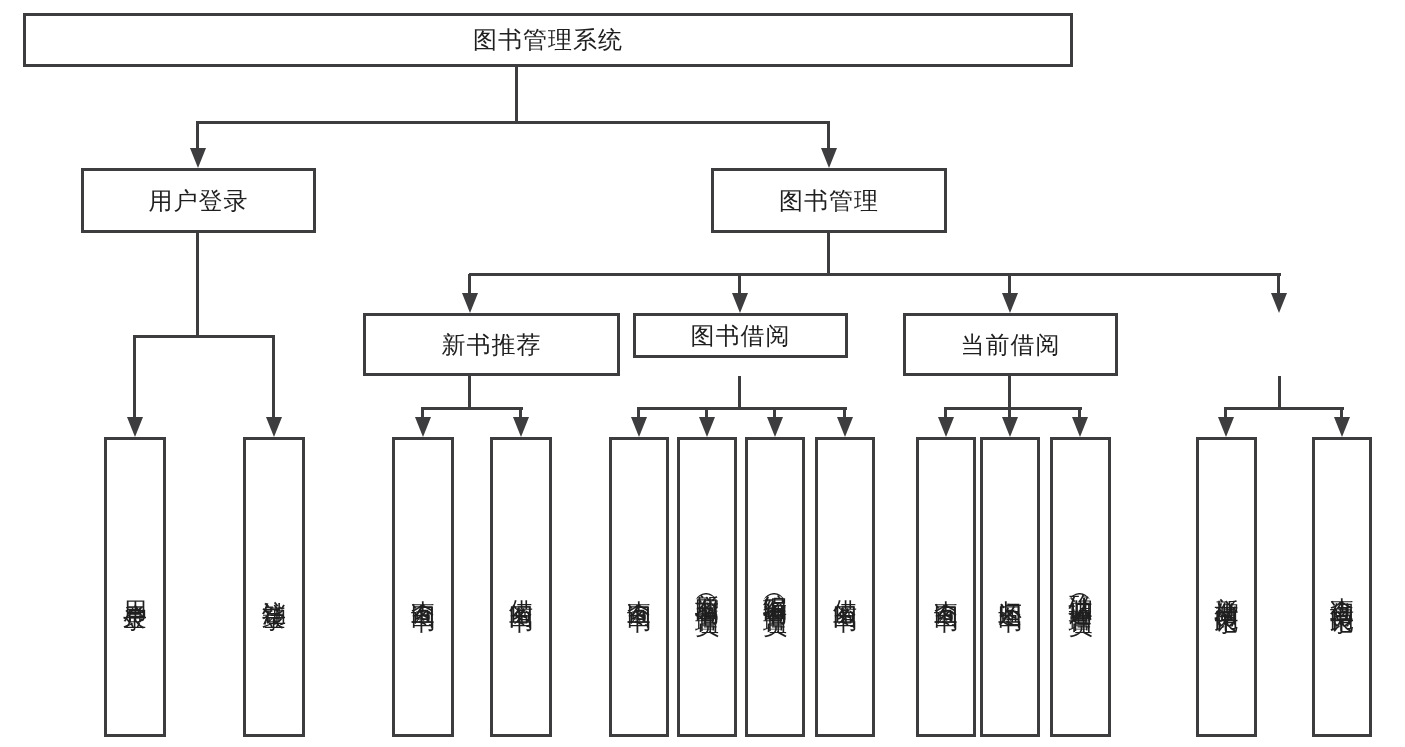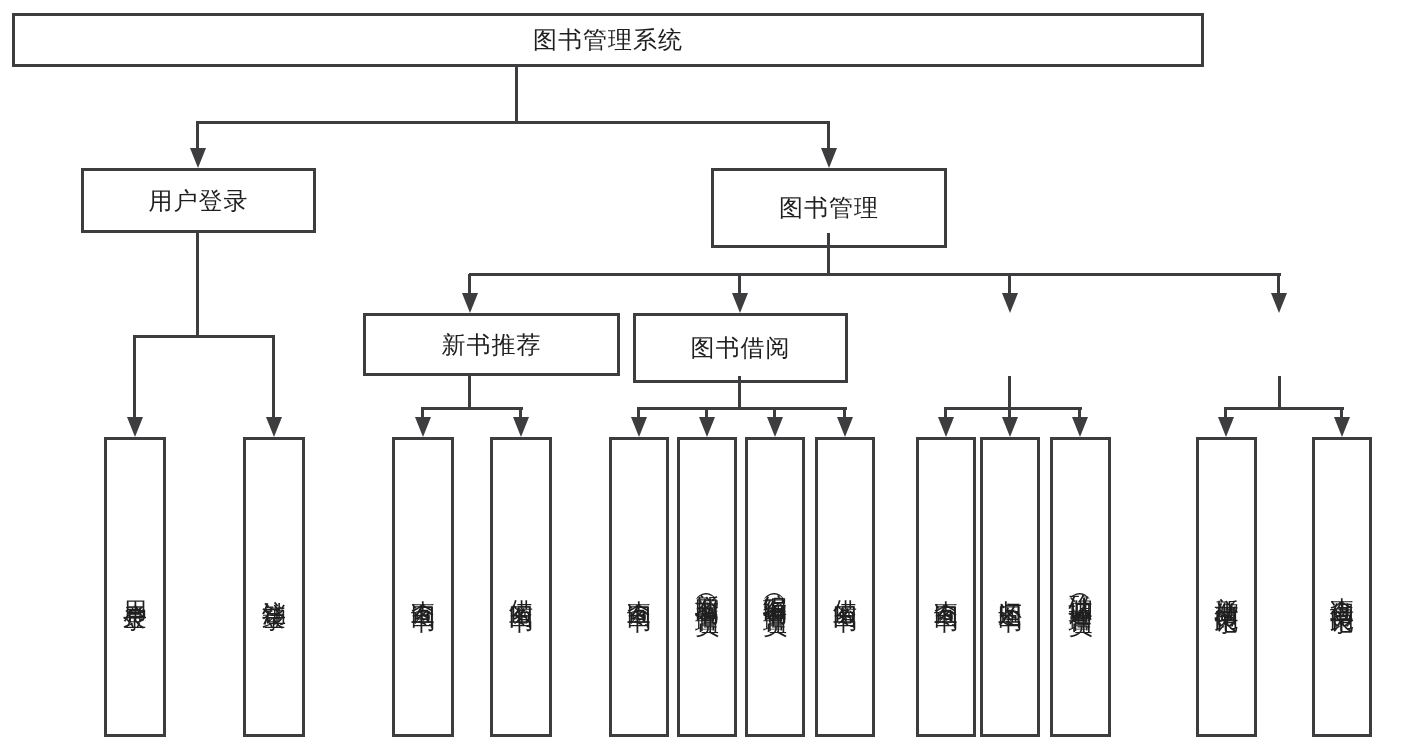--- a/index.html
+++ b/index.html
@@ -37,52 +37,53 @@
   .watermark{
     position:absolute;top:715px;right:14px;z-index:10;
     font-size:20px;color:var(--wm);letter-spacing:1px;
   }
 </style>
 </head>
 <body>
 
 <div id="canvas">
 
-  <div class="hbox" style="left:12px;top:13px;width:1192px;height:54px">图书管理系统</div>
+  <div class="hbox" style="left:23px;top:13px;width:1050px;height:54px">图书管理系统</div>
 
   <div class="line" style="left:515px;top:67px;width:3px;height:56px"></div>
   <div class="line" style="left:196px;top:121px;width:634px;height:3px"></div>
   <div class="line" style="left:196px;top:122px;width:3px;height:28px"></div>
   <div class="arrow" style="left:190px;top:148px"></div>
   <div class="line" style="left:827px;top:122px;width:3px;height:28px"></div>
   <div class="arrow" style="left:821px;top:148px"></div>
 
   <div class="hbox" style="left:81px;top:168px;width:235px;height:65px">用户登录</div>
-  <div class="hbox" style="left:711px;top:168px;width:236px;height:80px">图书管理</div>
+  <div class="hbox" style="left:711px;top:168px;width:236px;height:65px">图书管理</div>
 
   <div class="line" style="left:196px;top:233px;width:3px;height:105px"></div>
   <div class="line" style="left:133px;top:335px;width:142px;height:3px"></div>
   <div class="line" style="left:133px;top:336px;width:3px;height:83px"></div>
   <div class="arrow" style="left:127px;top:417px"></div>
   <div class="line" style="left:272px;top:336px;width:3px;height:83px"></div>
   <div class="arrow" style="left:266px;top:417px"></div>
 
   <div class="line" style="left:827px;top:233px;width:3px;height:42px"></div>
   <div class="line" style="left:469px;top:273px;width:812px;height:3px"></div>
   <div class="line" style="left:468px;top:274px;width:3px;height:21px"></div>
   <div class="arrow" style="left:462px;top:293px"></div>
   <div class="line" style="left:738px;top:274px;width:3px;height:21px"></div>
   <div class="arrow" style="left:732px;top:293px"></div>
   <div class="line" style="left:1008px;top:274px;width:3px;height:21px"></div>
   <div class="arrow" style="left:1002px;top:293px"></div>
   <div class="line" style="left:1277px;top:274px;width:3px;height:21px"></div>
   <div class="arrow" style="left:1271px;top:293px"></div>
 
   <div class="hbox" style="left:363px;top:313px;width:257px;height:63px">新书推荐</div>
-  <div class="hbox" style="left:633px;top:313px;width:215px;height:70px">图书借阅</div>
+  <div class="hbox" style="left:633px;top:313px;width:215px;height:45px">图书借阅</div>
+  <div class="hbox" style="left:903px;top:313px;width:215px;height:63px">当前借阅</div>
 
   <div class="line" style="left:468px;top:376px;width:3px;height:33px"></div>
   <div class="line" style="left:738px;top:376px;width:3px;height:33px"></div>
   <div class="line" style="left:1008px;top:376px;width:3px;height:33px"></div>
   <div class="line" style="left:1278px;top:376px;width:3px;height:33px"></div>
 
   <div class="line" style="left:421px;top:407px;width:102px;height:3px"></div>
   <div class="line" style="left:637px;top:407px;width:210px;height:3px"></div>
   <div class="line" style="left:944px;top:407px;width:138px;height:3px"></div>
   <div class="line" style="left:1224px;top:407px;width:120px;height:3px"></div>

